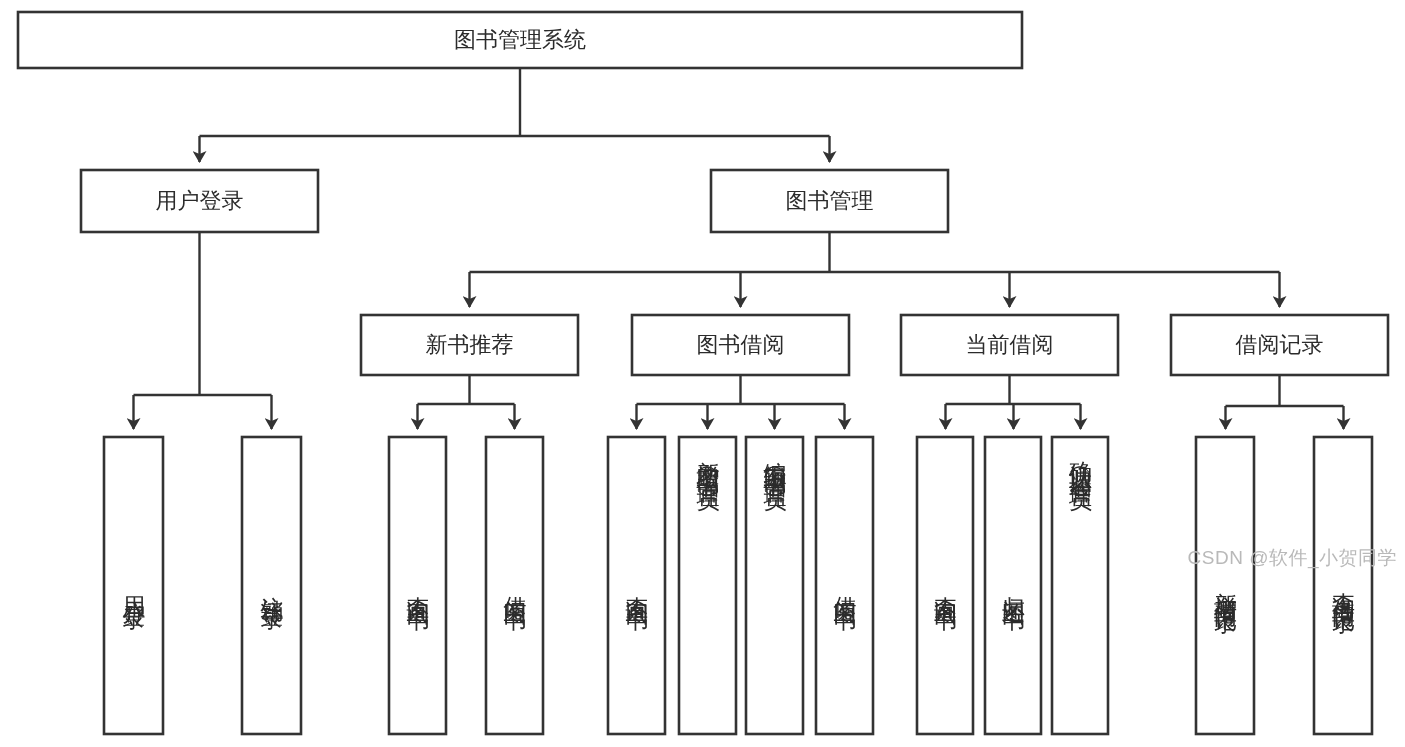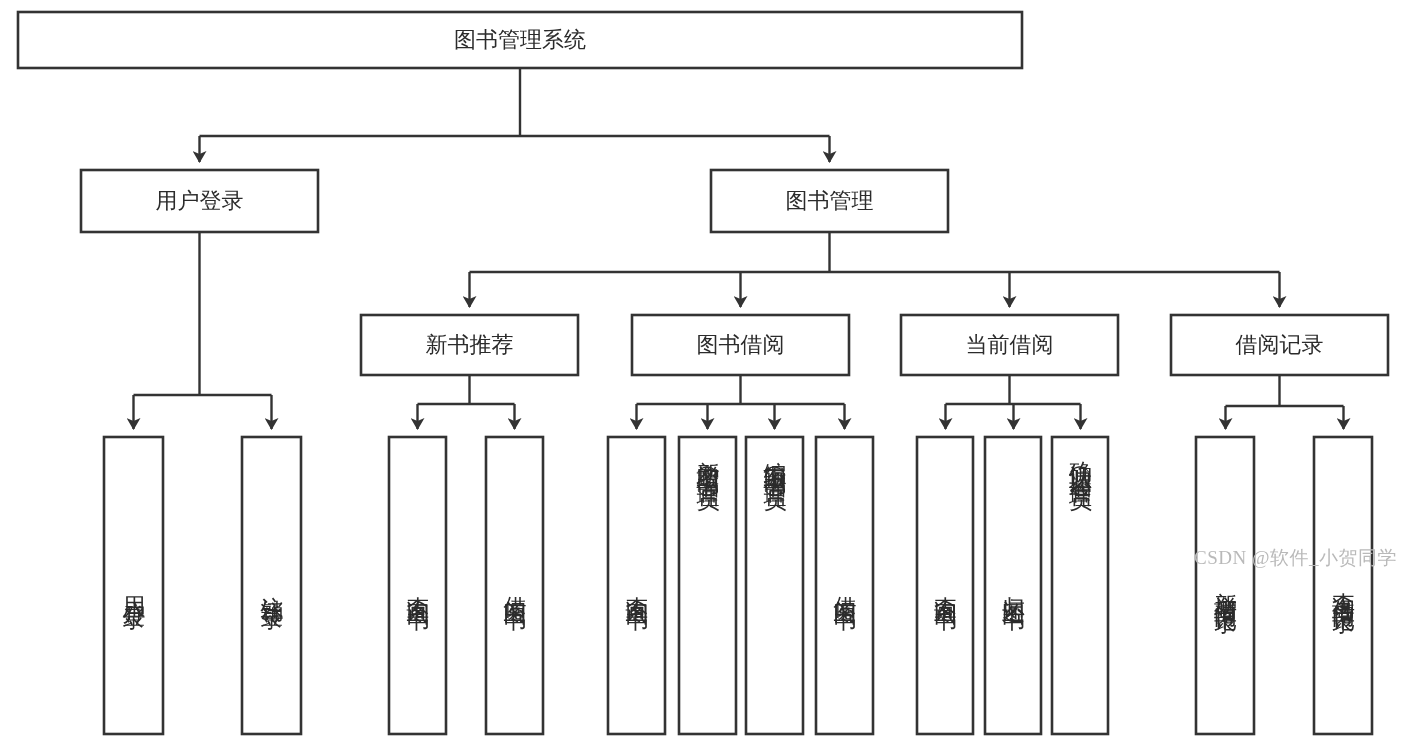--- a/index.html
+++ b/index.html
@@ -61,21 +61,21 @@
     font-size: 23px;
     line-height: 1.12;
     letter-spacing: 4px;
     color: #2b2b2b;
     white-space: nowrap;
   }
   .watermark {
     position: absolute;
     right: 8px;
     bottom: 6px;
-    font-family: Liberation Serif, serif;
+    font-family: Liberation Sans, sans-serif;
     font-size: 19px;
     color: #b9b9b9;
     letter-spacing: 0.5px;
     white-space: nowrap;
   }
 </style>
 </head>
 <body>
 
 <div id="diagram-root">

